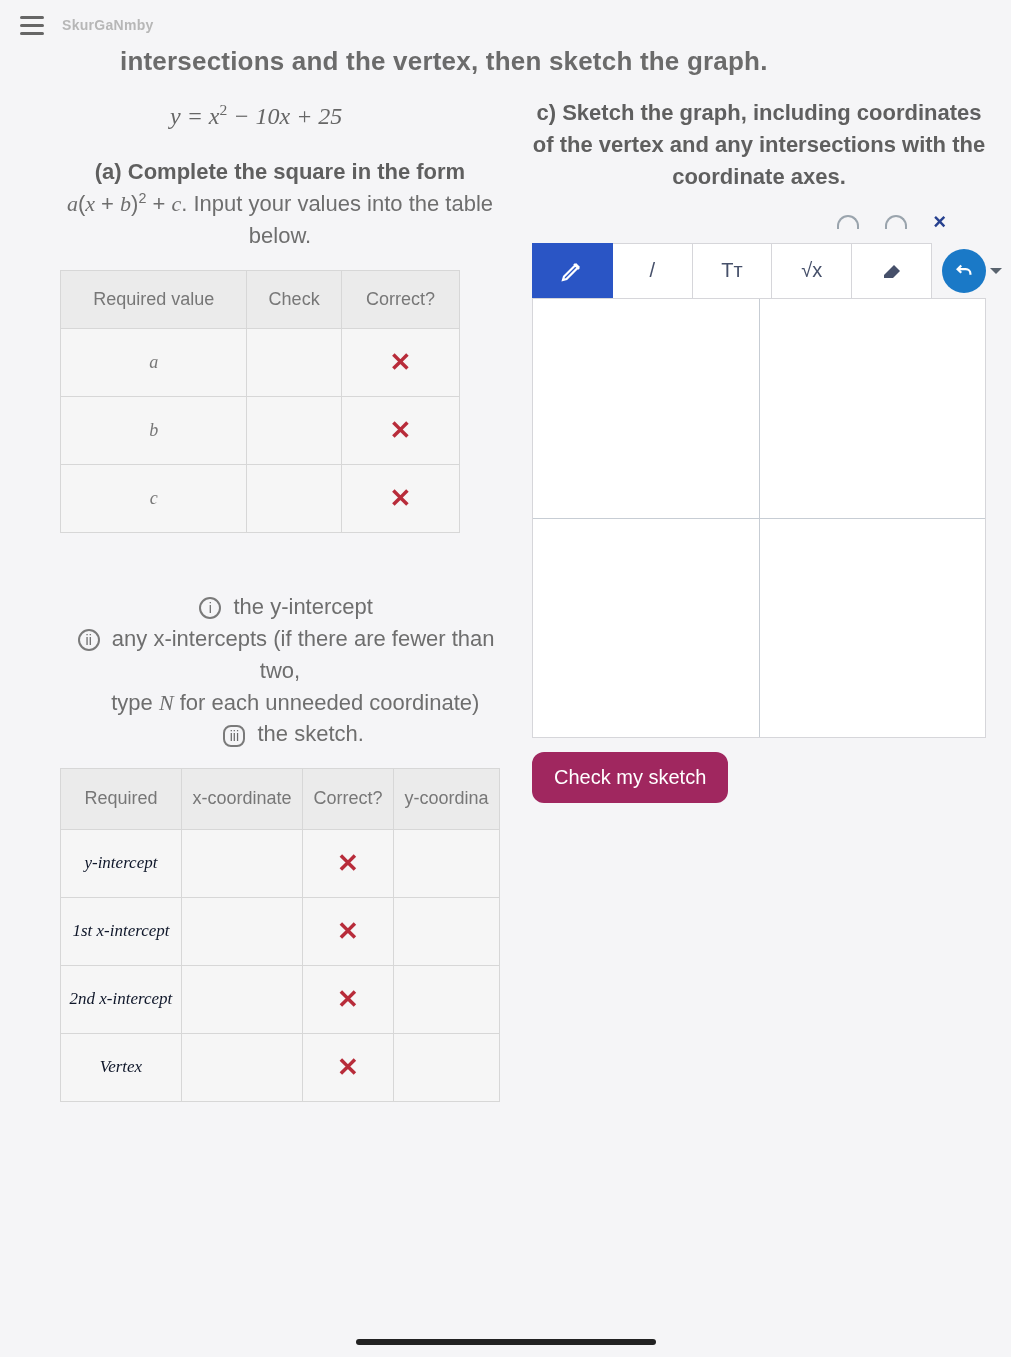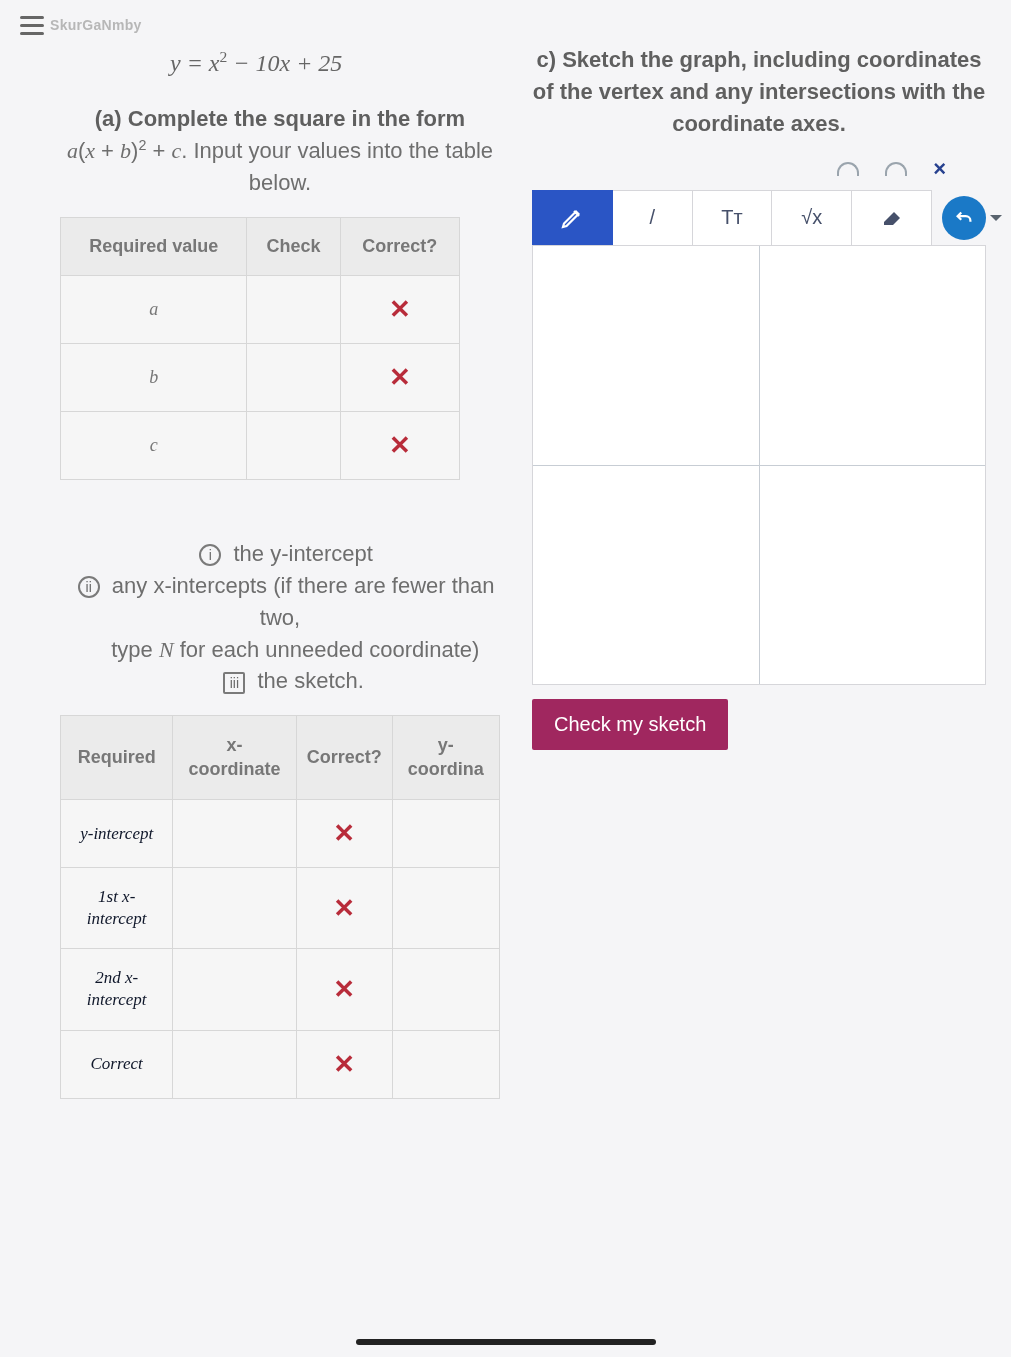--- a/index.html
+++ b/index.html
@@ -8,21 +8,21 @@
     background: #f5f5f7;
     color: #555;
     width: 1011px;
     height: 1357px;
     overflow: hidden;
     position: relative;
   }
   .topbar {
     display: flex;
     align-items: center;
-    gap: 6px;
+    gap: 18px;
     padding: 10px 20px 4px 20px;
     height: 44px;
   }
   .hamburger {
     display: flex;
     flex-direction: column;
     gap: 5px;
     cursor: pointer;
   }
   .hamburger span {
@@ -78,35 +78,35 @@
     justify-content: center;
     width: 22px; height: 22px;
     border: 2px solid #7a7a7a;
     border-radius: 4px;
     font-size: 14px;
     color: #6b6b6b;
     margin-right: 6px;
     vertical-align: middle;
   }
   .bullet.circle { border-radius: 50%; }
-  .bullet.sq { border-radius: 2px; margin-left: 15px; }
+  .bullet.sq { border-radius: 8px; margin-left: 15px; }
   table.grid {
     border-collapse: collapse;
     width: 100%;
     margin-top: 10px;
   }
   table.grid th, table.grid td {
     border: 1px solid #d7d7d7;
     text-align: center;
     font-size: 18px;
     color: #777;
   }
   table.grid th {
     background: #ebebeb;
-    font-weight: 700;
+    font-weight: 400;
     padding: 18px 10px;
   }
   table.grid td {
     background: #f6f6f6;
     padding: 18px 8px;
     font-style: italic;
     font-family: "Times New Roman", serif;
   }
   table.grid td.icon, table.grid th.icon { font-style: normal; font-family: inherit; }
   .xmark {
@@ -197,21 +197,21 @@
   .canvas::before { left: 50%; top: 0; bottom: 0; width: 1px; }
   .canvas::after  { top: 50%; left: 0; right: 0; height: 1px; }
   .check-btn {
     display: inline-block;
     margin-top: 14px;
     background: #a0275f;
     color: #fff;
     font-size: 20px;
     padding: 14px 22px;
     border: none;
-    border-radius: 2px;
+    border-radius: 12px;
     cursor: pointer;
   }
   
   .tableB { width: 438px; }
   .tableB th, .tableB td { font-size: 16px; }
   .tableB th { padding: 12px 6px; line-height: 1.3; }
   .tableB td { padding: 24px 6px; font-style: normal; font-family: inherit;}
   .tableB .rowlabel { font-style: italic; font-family: "Times New Roman", serif; color:#0f172a; font-size:17px; line-height:1.3; }
   .home-indicator {
     position: absolute;
@@ -231,20 +231,21 @@
 <div class="topbar">
   <div class="hamburger">
     <span></span>
       <span></span>
       <span></span>
   </div>
   <div class="brand">SkurGaNmby</div>
 </div>
 
 <div class="content">
+  <div class="heading">intersections and the vertex, then sketch the graph.</div>
 
   <div class="cols">
 
     <div class="left">
       <div class="equation">
         <span class="ser">y</span> = <span class="ser">x</span><sup>2</sup> − 10<span class="ser">x</span> + 25
       </div>
 
       <div class="block ptext">
         <strong>(a) Complete the square in the form</strong><br>
@@ -308,21 +309,21 @@
             <td class="icon"><span class="xmark">✕</span></td>
             <td></td>
           </tr>
           <tr>
             <td class="rowlabel">2nd x-intercept</td>
             <td></td>
             <td class="icon"><span class="xmark">✕</span></td>
             <td></td>
           </tr>
           <tr>
-            <td class="rowlabel">Correct</td>
+            <td class="rowlabel">Vertex</td>
             <td></td>
             <td class="icon"><span class="xmark">✕</span></td>
             <td></td>
           </tr>
         </tbody>
       </table>
     </div>
 
     <div class="right">
       <div class="ptext">

